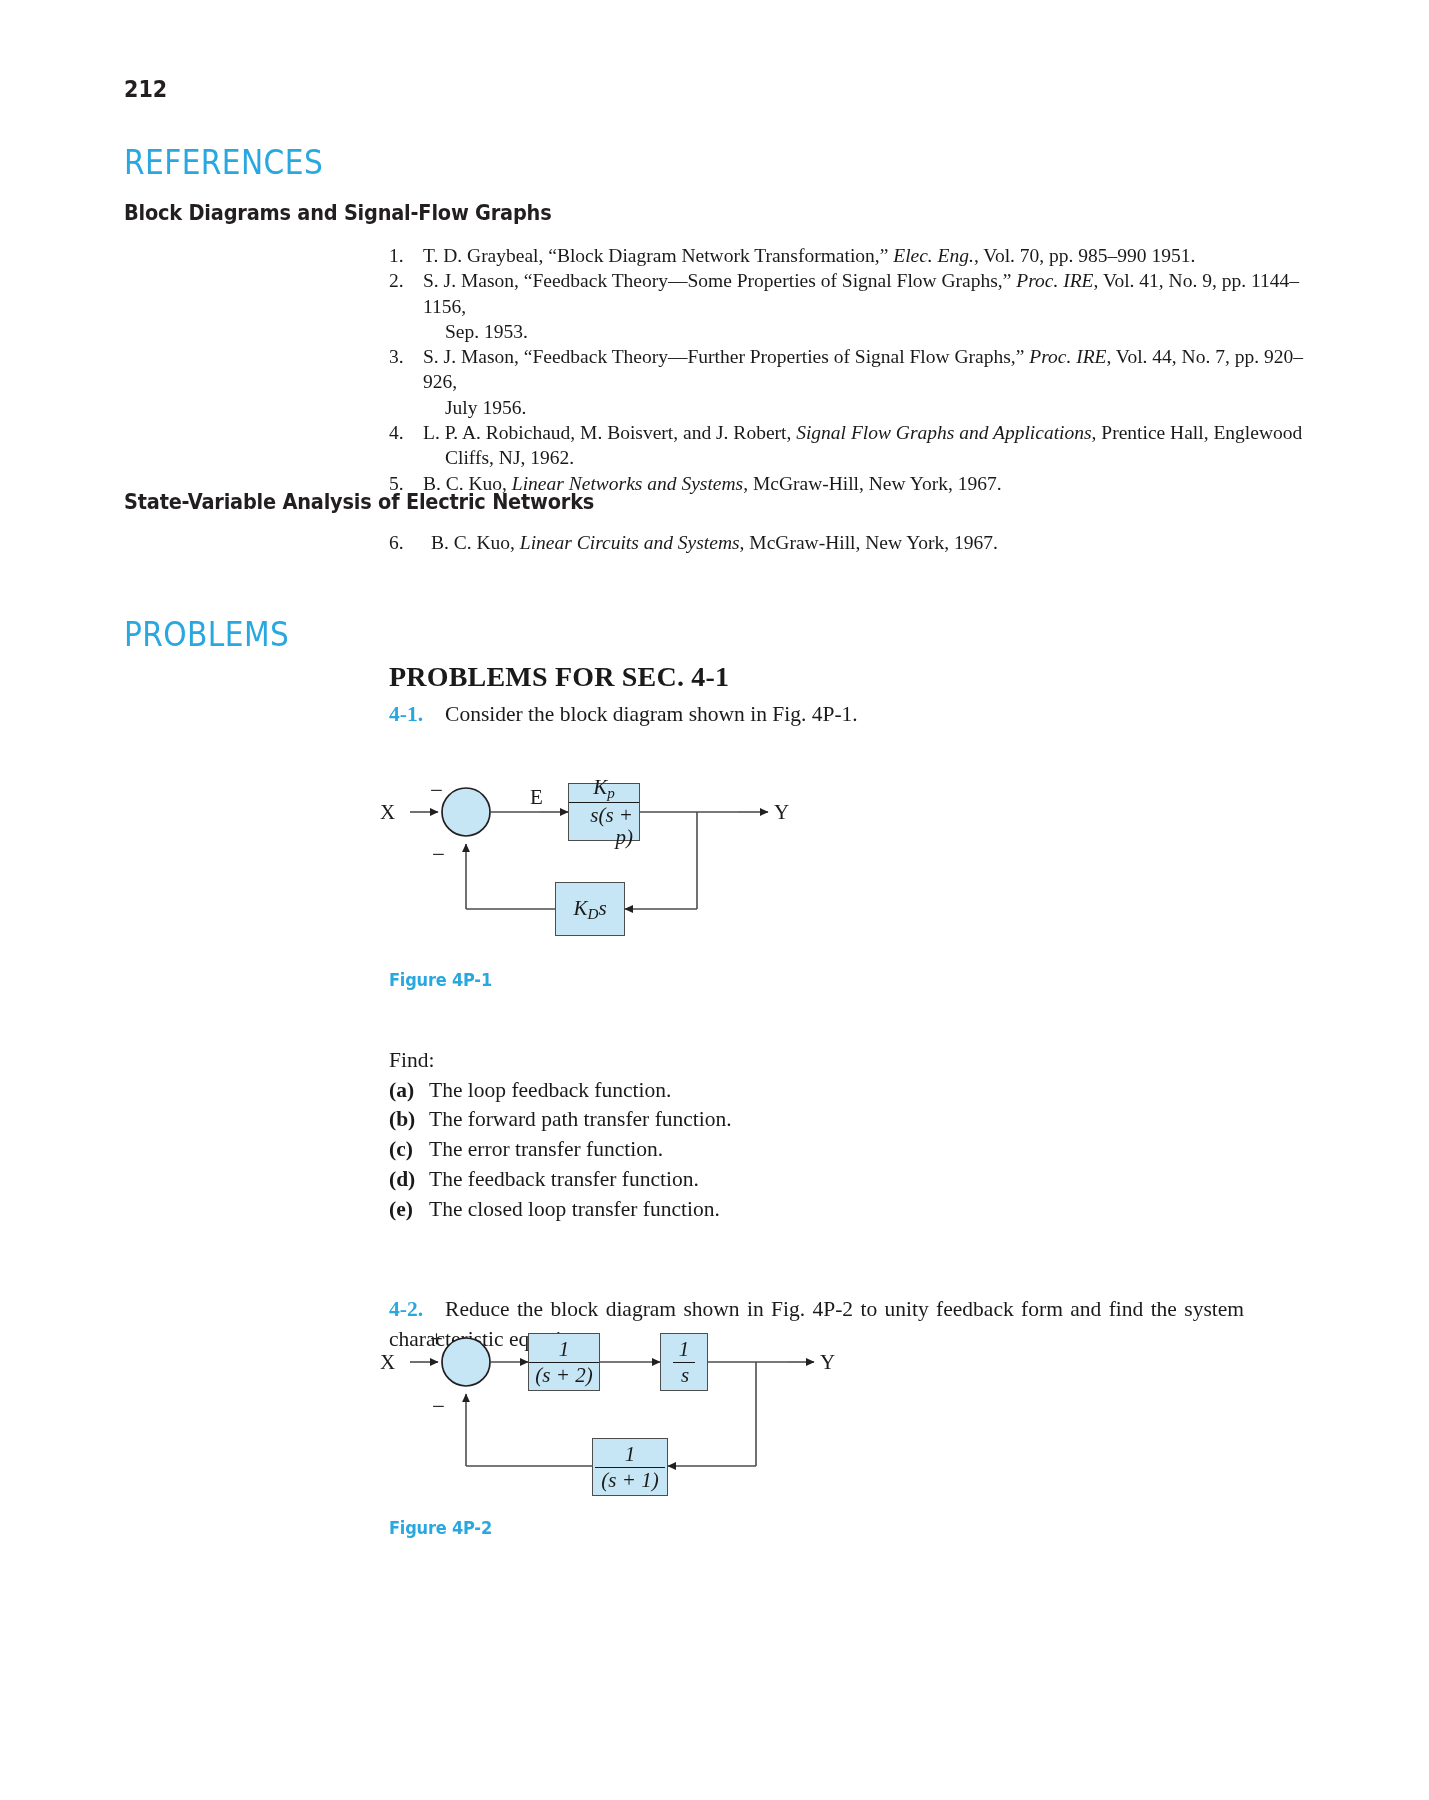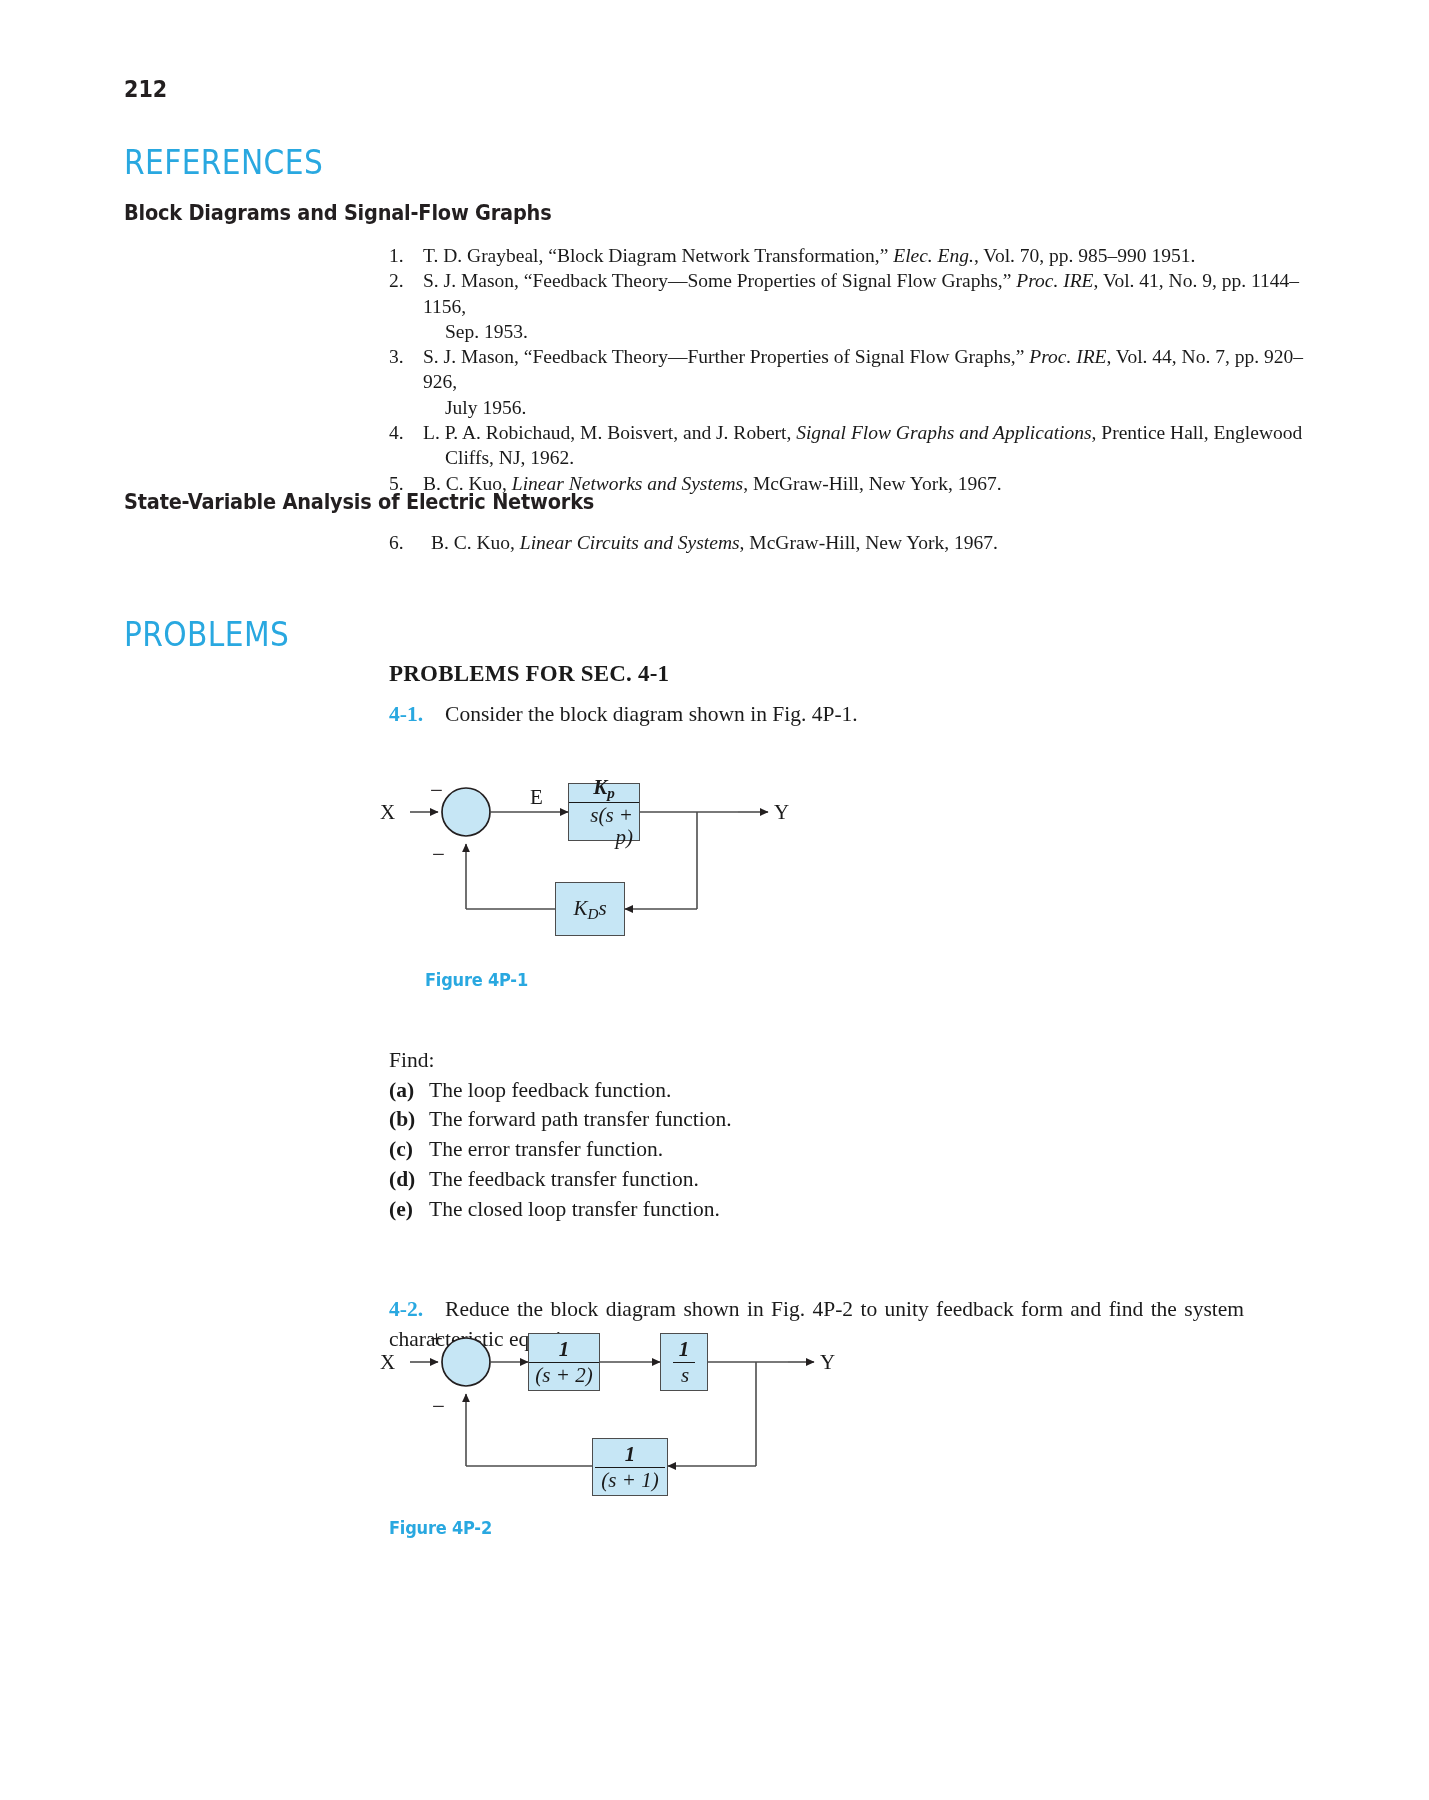--- a/index.html
+++ b/index.html
@@ -99,21 +99,21 @@
     display: block;
     padding-left: 22px;
   }
   .it { font-style: italic; }
   .probsec {
     position: absolute;
     left: 389px;
     top: 661px;
     font-family: "Liberation Serif", serif;
     font-weight: bold;
-    font-size: 23px;
+    font-size: 28px;
     letter-spacing: 0.2px;
   }
   .probintro {
     position: absolute;
     left: 389px;
     top: 700px;
     width: 925px;
     font-size: 21.5px;
     line-height: 29px;
   }
@@ -127,21 +127,21 @@
   
   .figcap {
     position: absolute;
     left: 389px;
     font-family: "DejaVu Sans Condensed", "Liberation Sans", sans-serif;
     font-weight: bold;
     font-size: 18px;
     color: #29a8e0;
     letter-spacing: -0.2px;
   }
-  #figcap-1 { top: 969px; margin-left: 36px; }
+  #figcap-1 { top: 969px; }
   #figcap-2 { top: 1517px; }
 
   
   .findblock {
     position: absolute;
     left: 389px;
     top: 1046px;
     font-size: 21.5px;
     line-height: 29.7px;
   }
@@ -181,21 +181,20 @@
     display: inline-block;
     text-align: center;
     line-height: 1.06;
     font-style: italic;
     font-size: 21px;
   }
   .frac .num {
     display: block;
     padding: 0 6px 1px 6px;
     border-bottom: 1.3px solid #1a1a1a;
-    font-weight: bold;
   }
   .frac .den {
     display: block;
     padding: 1px 6px 0 6px;
     text-align: right;
   }
   .plainlabel {
     font-style: italic;
     font-size: 21px;
   }

